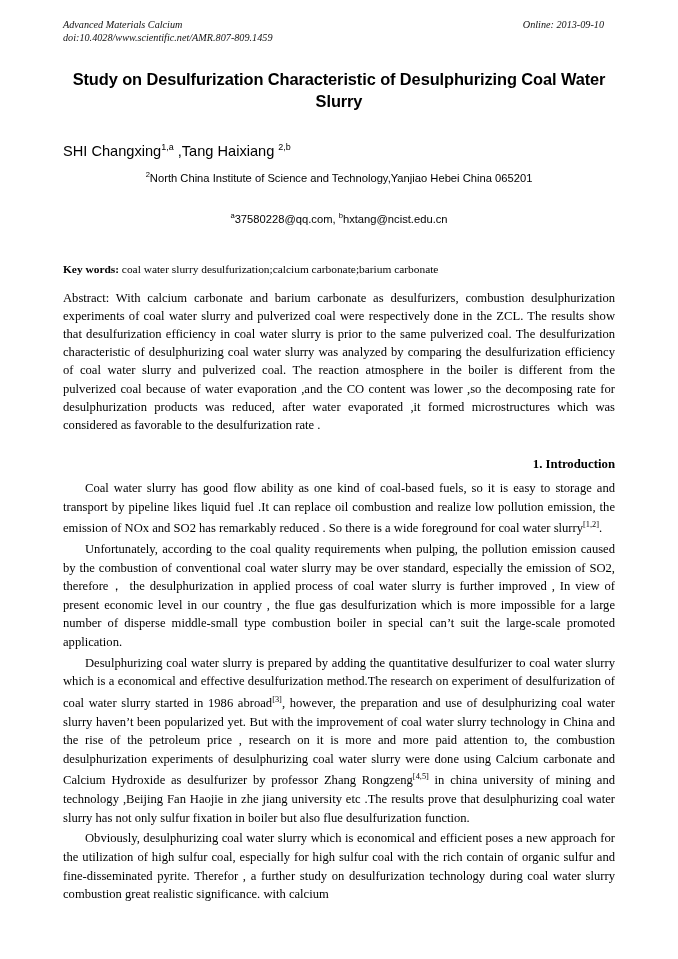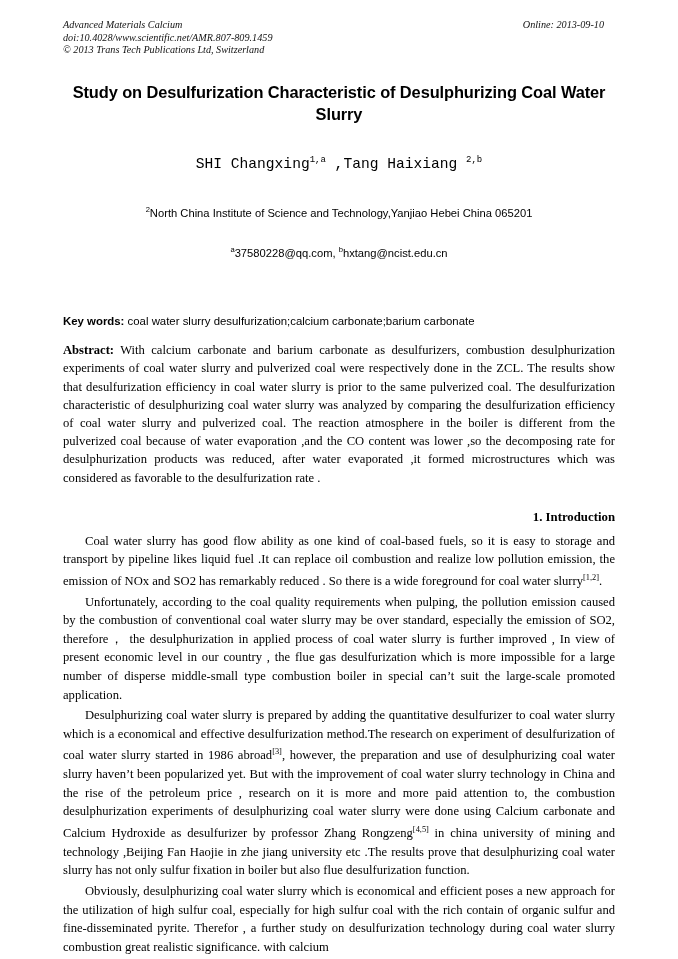--- a/index.html
+++ b/index.html
@@ -55,59 +55,58 @@
     font-weight: bold;
     font-size: 16.4px;
     line-height: 22px;
     text-align: center;
     margin-top: 24px;
     letter-spacing: -0.1px;
   }
 
   
   .authors {
-    font-family: Liberation Mono, monospace;
+    font-family: Liberation Sans, sans-serif;
     font-size: 14.6px;
     line-height: 20px;
-    text-align: center;
     margin-top: 25px;
   }
   .authors sup { font-size: 9px; vertical-align: super; }
 
   .affil {
     font-family: "Liberation Sans", "DejaVu Sans", sans-serif;
     font-size: 11.2px;
     line-height: 16px;
     text-align: center;
     margin-top: 22px;
   }
-  .affil.second { margin-top: 28px; }
+  .affil.second { margin-top: 6px; }
   .affil.emails { }
   .affil sup { font-size: 7.6px; vertical-align: super; }
 
   
   .keywords {
-    font-family: Liberation Sans, sans-serif;
+    font-family: Liberation Serif, serif;
     font-size: 11.4px;
     line-height: 16px;
-    margin-top: 52px;
+    margin-top: 34px;
     text-align: left;
   }
   .keywords .lbl { font-weight: bold; }
 
   
   .abstract {
     font-family: "Liberation Serif", "DejaVu Serif", serif;
     font-size: 12.6px;
     line-height: 18.2px;
     text-align: justify;
     text-justify: inter-word;
     margin-top: 12px;
   }
-  .abstract .lbl { font-weight: bold; }
+  .abstract .lbl { font-weight: normal; }
 
   
   .section-head {
     font-family: "Liberation Serif", "DejaVu Serif", serif;
     font-weight: bold;
     font-size: 12.8px;
     line-height: 17px;
     margin-top: 22px;
     text-align: right;
   }
@@ -127,21 +126,20 @@
 </head>
 <body>
 
 <div class="page">
   <div class="content">
 
     <div class="masthead">
       <div class="online">Online: 2013-09-10</div>
       <div class="mline">Advanced Materials Calcium</div>
       <div class="mline">doi:10.4028/www.scientific.net/AMR.807-809.1459</div>
-      <div class="mline">© 2013 Trans Tech Publications Ltd, Switzerland</div>
     </div>
 
     <div class="title">Study on Desulfurization Characteristic of Desulphurizing Coal Water Slurry</div>
 
     <div class="authors">
       <span>SHI Changxing</span><sup>1,a</sup><span> ,</span><span>Tang Haixiang </span><sup>2,b</sup>
     </div>
 
     <div class="affil second">
       <sup>2</sup><span>North China Institute of Science and Technology,Yanjiao Hebei China 065201</span>

